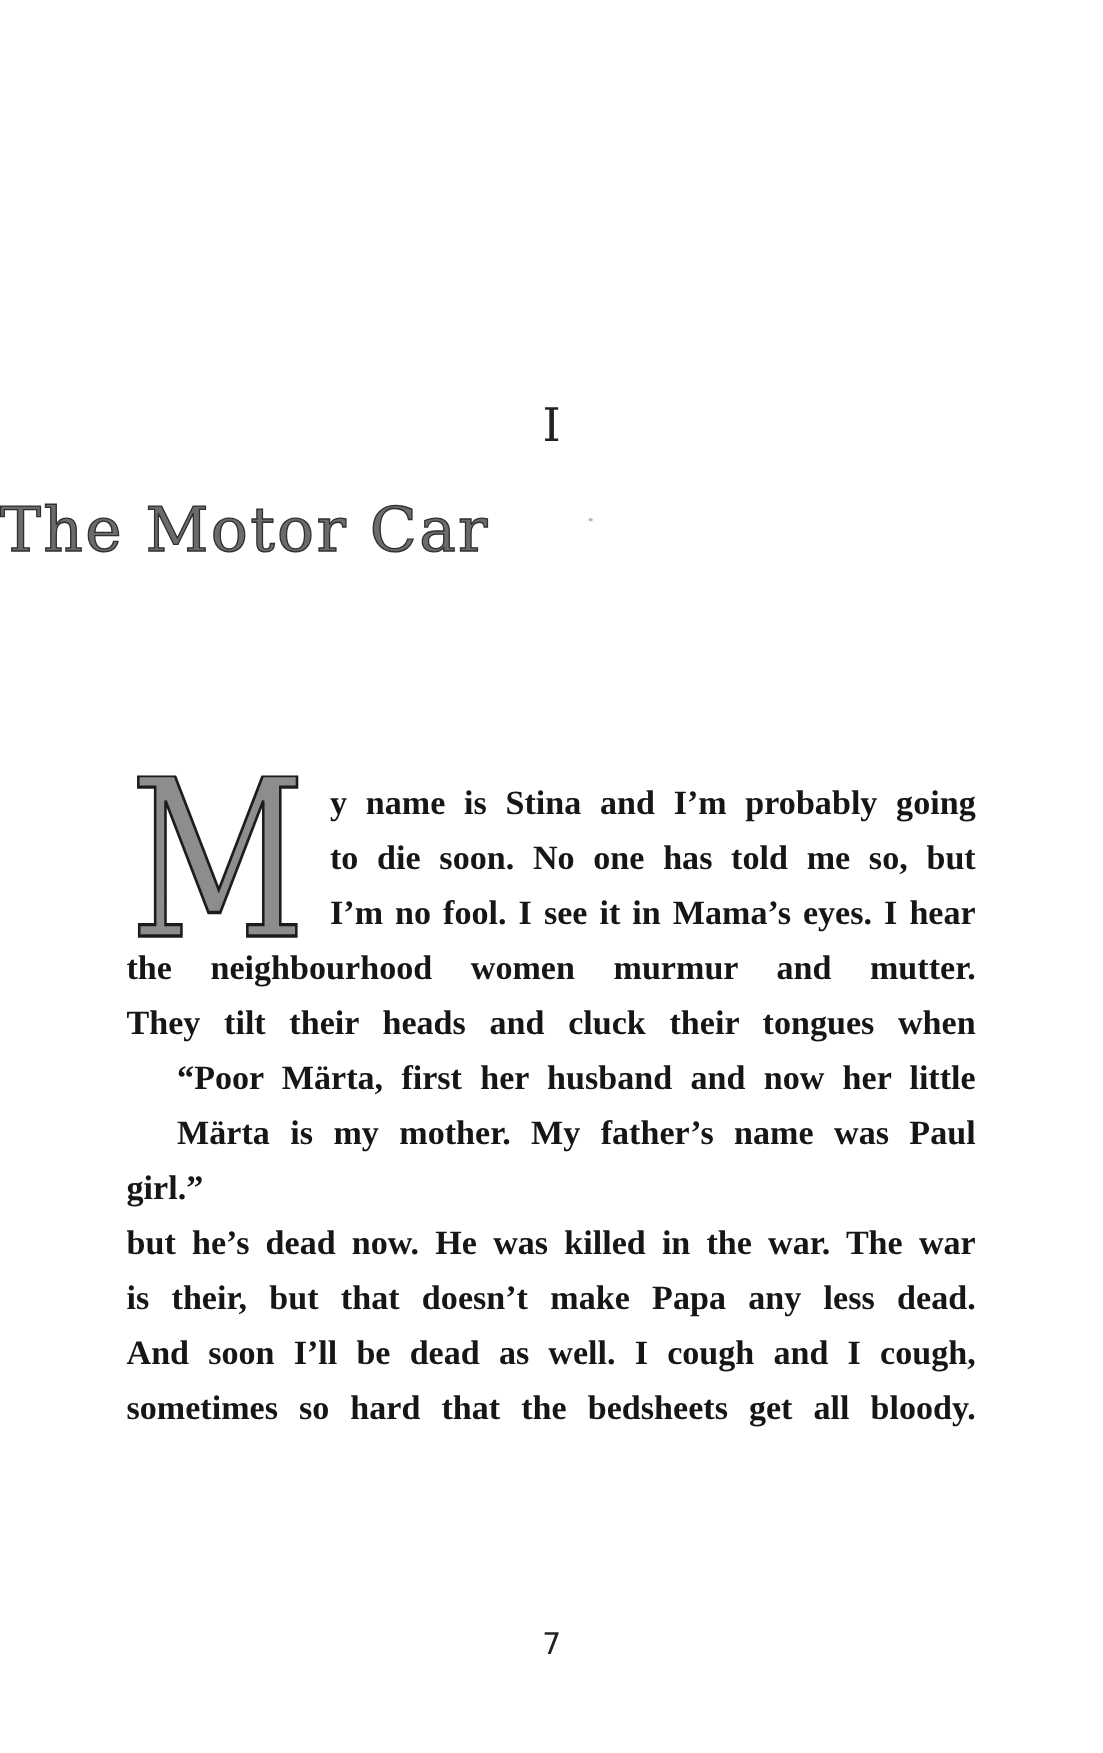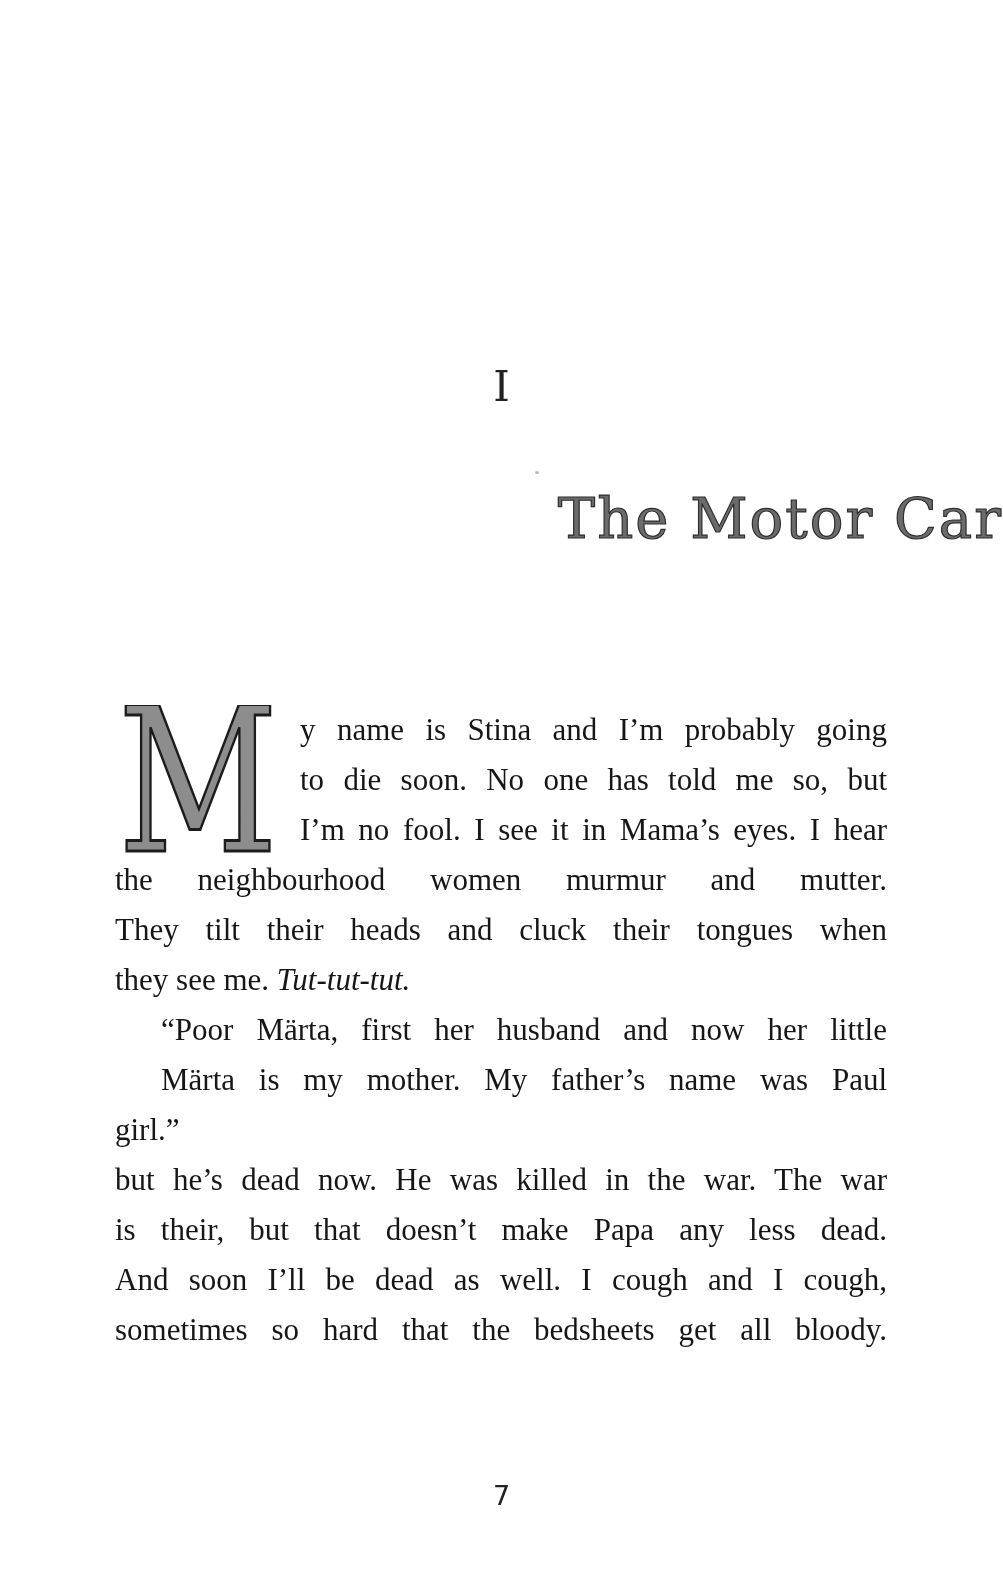--- a/index.html
+++ b/index.html
@@ -23,24 +23,24 @@
     left: 0;
     right: 0;
     text-align: center;
     font-family: "DejaVu Serif", serif;
     font-size: 42px;
     line-height: 46px;
     color: #222222;
   }
   .chapter-title {
     position: absolute;
-    top: 484px;
+    top: 448px;
     left: 0;
     right: 0;
-    text-align: right;
+    text-align: left;
     font-family: "DejaVu Serif", serif;
     font-size: 56px;
     line-height: 70px;
     letter-spacing: 2px;
     color: #6b6b6b;
     -webkit-text-stroke: 1.2px #2f2f2f;
   }
   .scan-speck {
     position: absolute;
     top: 471px;
@@ -60,20 +60,21 @@
     color: #161616;
   }
   .dropcap {
     float: left;
     width: 167px;
     height: 150px;
     margin-right: 18px;
   }
   .line {
     text-align: left;
+    font-weight: bold;
   }
   .just {
     text-align: justify;
     text-align-last: justify;
   }
   .indent {
     text-indent: 46px;
   }
   .it {
     font-style: italic;
@@ -107,21 +108,20 @@
         <text x="83" y="146" text-anchor="middle" textLength="160" lengthAdjust="spacingAndGlyphs" font-family="DejaVu Serif, serif" font-size="200" fill="#8d8d8d" stroke="#1c1c1c" stroke-width="3">M</text>
       </svg>
     </div>
 
     <div class="line just">y name is Stina and I’m probably going</div>
     <div class="line just">to die soon. No one has told me so, but</div>
     <div class="line just">I’m no fool. I see it in Mama’s eyes. I hear</div>
     <div class="line just">the neighbourhood women murmur and mutter.</div>
     <div class="line just">They tilt their heads and cluck their tongues when</div>
 
-    <div class="line"><span>they see me. </span><span class="it">Tut-tut-tut.</span></div>
 
     <div class="line just indent">“Poor Märta, first her husband and now her little</div>
     <div class="line just indent">Märta is my mother. My father’s name was Paul</div>
     <div class="line">girl.”</div>
     <div class="line just">but he’s dead now. He was killed in the war. The war</div>
     <div class="line just">is their, but that doesn’t make Papa any less dead.</div>
     <div class="line just">And soon I’ll be dead as well. I cough and I cough,</div>
     <div class="line just">sometimes so hard that the bedsheets get all bloody.</div>
 
   </div>

